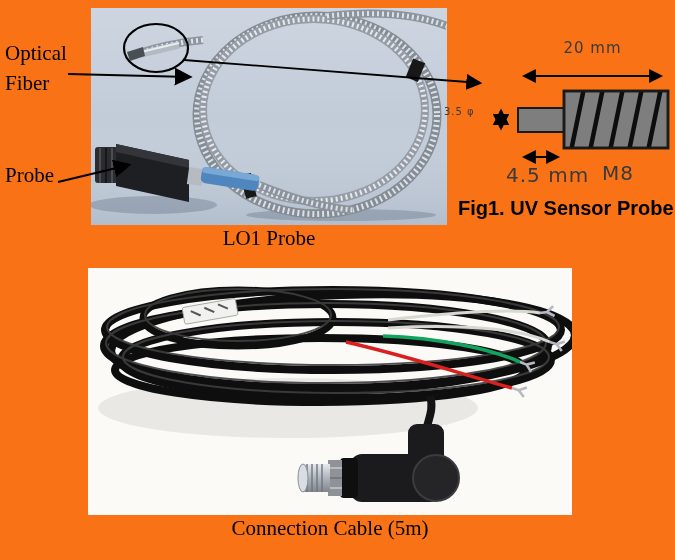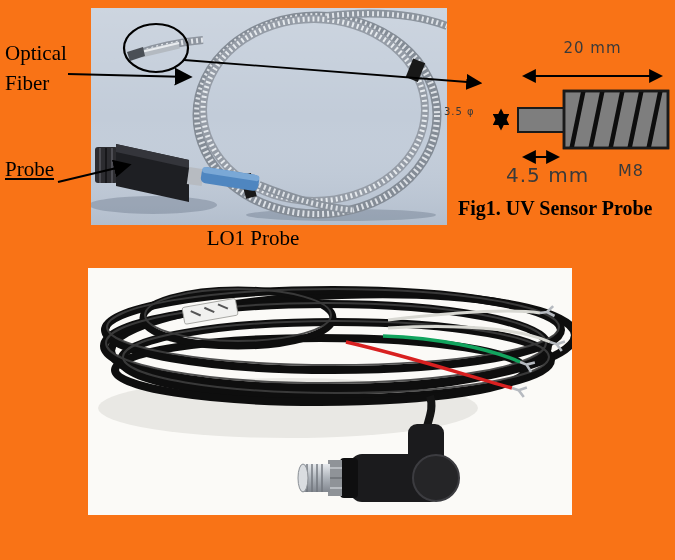--- a/index.html
+++ b/index.html
@@ -6,21 +6,21 @@
   .page{position:relative;width:675px;height:560px;background:#f97316;overflow:hidden;
         font-family:"Liberation Serif", serif;}
   .photo{position:absolute;overflow:hidden;}
   .photo svg{display:block;}
   .top-photo{left:91px;top:8px;width:356px;height:217px;}
   .bottom-photo{left:88px;top:268px;width:484px;height:247px;}
   .overlay{position:absolute;left:0;top:0;width:675px;height:560px;pointer-events:none;}
   .txt{position:absolute;color:#000;line-height:1.1;white-space:nowrap;}
   .serif-label{font-size:21px;font-family:"Liberation Serif", serif;}
   .caption{font-size:21px;font-family:"Liberation Serif", serif;text-align:center;}
-  .fig-caption{font-size:20px;font-weight:bold;font-family:Liberation Serif, serif;}
+  .fig-caption{font-size:20px;font-weight:bold;font-family:Liberation Sans, sans-serif;}
   .dim{font-family:"DejaVu Sans", sans-serif;color:#3a3a3a;font-size:10px;letter-spacing:1px;}
   .dim-center{text-align:center;}
 </style>
 </head>
 <body>
 
 <div class="page">
 
   <div class="photo top-photo">
     <svg width="356" height="217" viewBox="0 0 356 217">
@@ -185,23 +185,24 @@
       <rect x="564" y="91" width="104" height="57" fill="none" stroke="#1a1a1a" stroke-width="2.5"></rect>
 
       <line x1="524" y1="76" x2="661" y2="76" stroke="#000" stroke-width="2" marker-start="url(#arrBig)" marker-end="url(#arrBig)"></line>
       <line x1="501" y1="111" x2="501" y2="128" stroke="#000" stroke-width="2.4" marker-start="url(#arrBig)" marker-end="url(#arrBig)"></line>
       <line x1="524" y1="157" x2="558" y2="157" stroke="#000" stroke-width="2" marker-start="url(#arrBig)" marker-end="url(#arrBig)"></line>
     </g>
   </svg>
 
   <div class="txt serif-label" style="left:5px;top:42px;">Optical</div>
   <div class="txt serif-label" style="left:5px;top:72px;text-align:right;">Fiber</div>
-  <div class="txt serif-label" style="left:5px;top:158px;text-decoration:underline;">Probe</div>
-  <div class="txt caption" style="left:75px;top:227px;width:356px;">LO1 Probe</div>
+  <div class="txt serif-label" style="left:5px;top:164px;">Probe</div>
+  <div class="txt caption" style="left:91px;top:227px;width:356px;">LO1 Probe</div>
 
   <div class="txt dim dim-center" style="left:520px;top:40px;width:145px;font-size:15px;">20 mm</div>
   <div class="txt dim" style="left:444px;top:106px;">3.5 φ</div>
   <div class="txt dim dim-center" style="left:506px;top:164px;width:66px;font-size:20px;">4.5 mm</div>
-  <div class="txt dim" style="left:618px;top:162px;font-size:16px;text-align:right;">M8</div>
+  <div class="txt dim" style="left:602px;top:162px;font-size:20px;text-align:right;">M8</div>
   <div class="txt fig-caption" style="left:458px;top:197px;">Fig1. UV Sensor Probe</div>
 
+  <div class="txt caption" style="left:88px;top:517px;width:484px;">Connection Cable (5m)</div>
 
 </div>
 
 </body></html>

